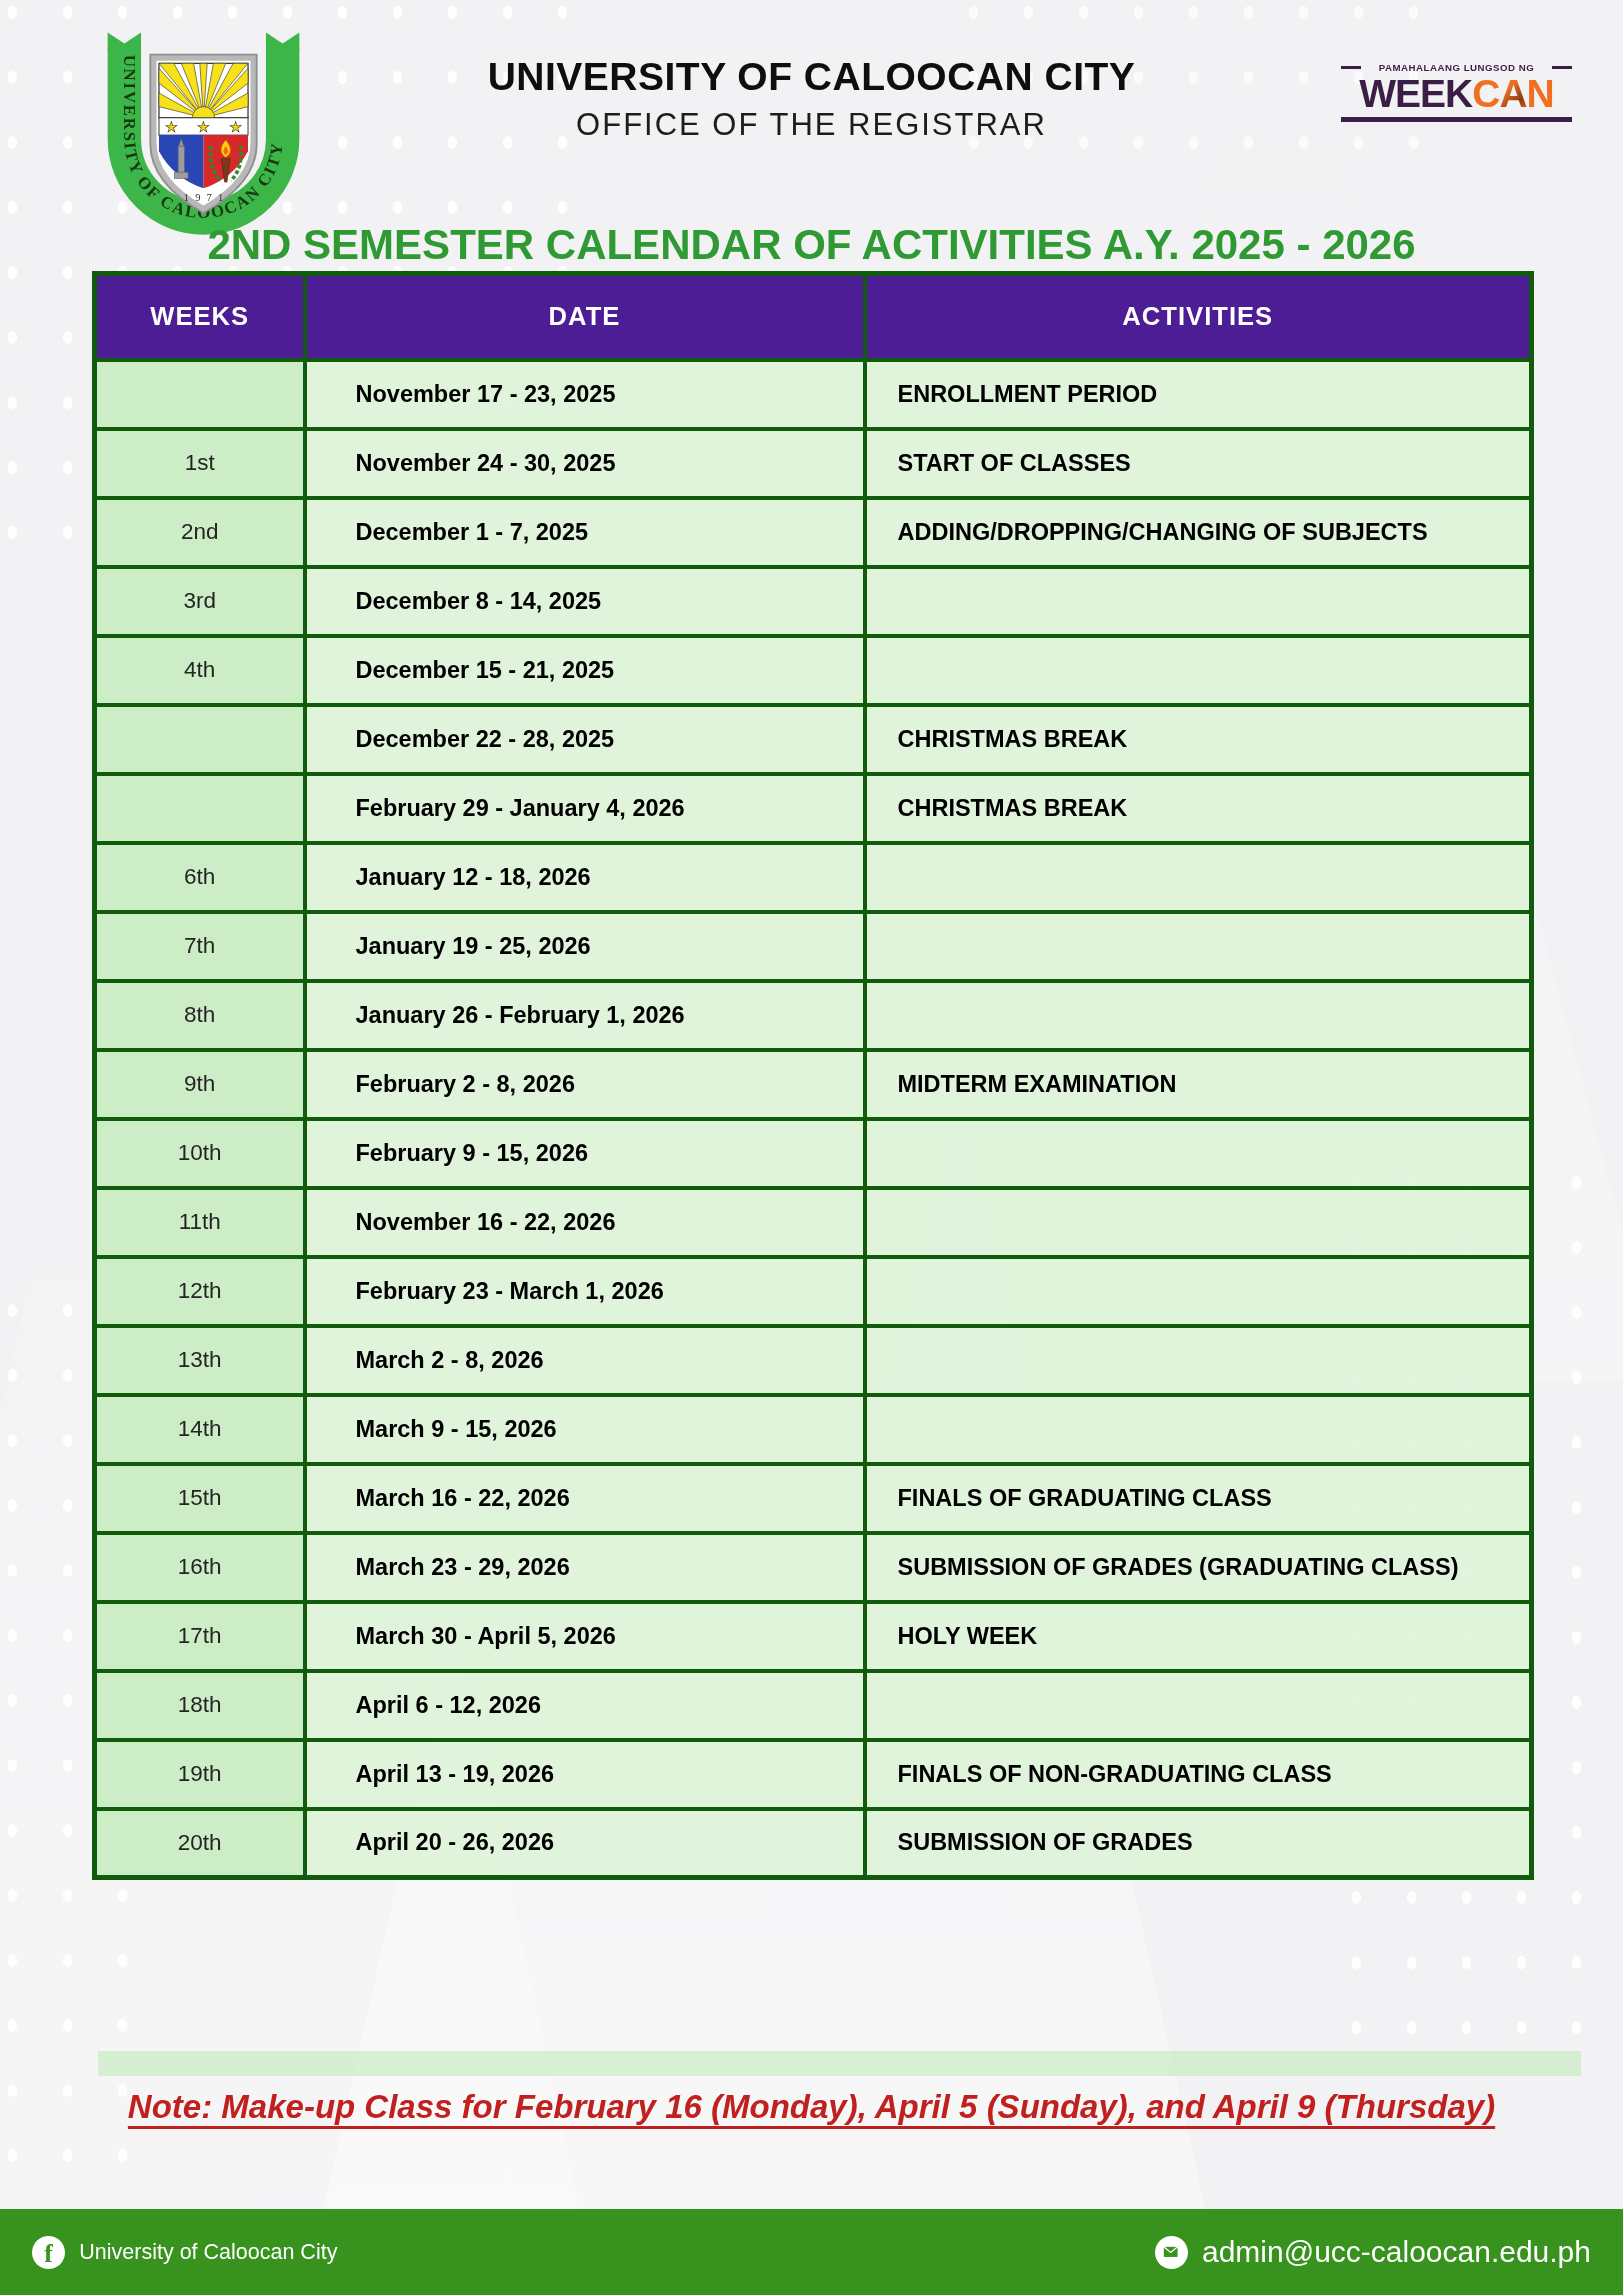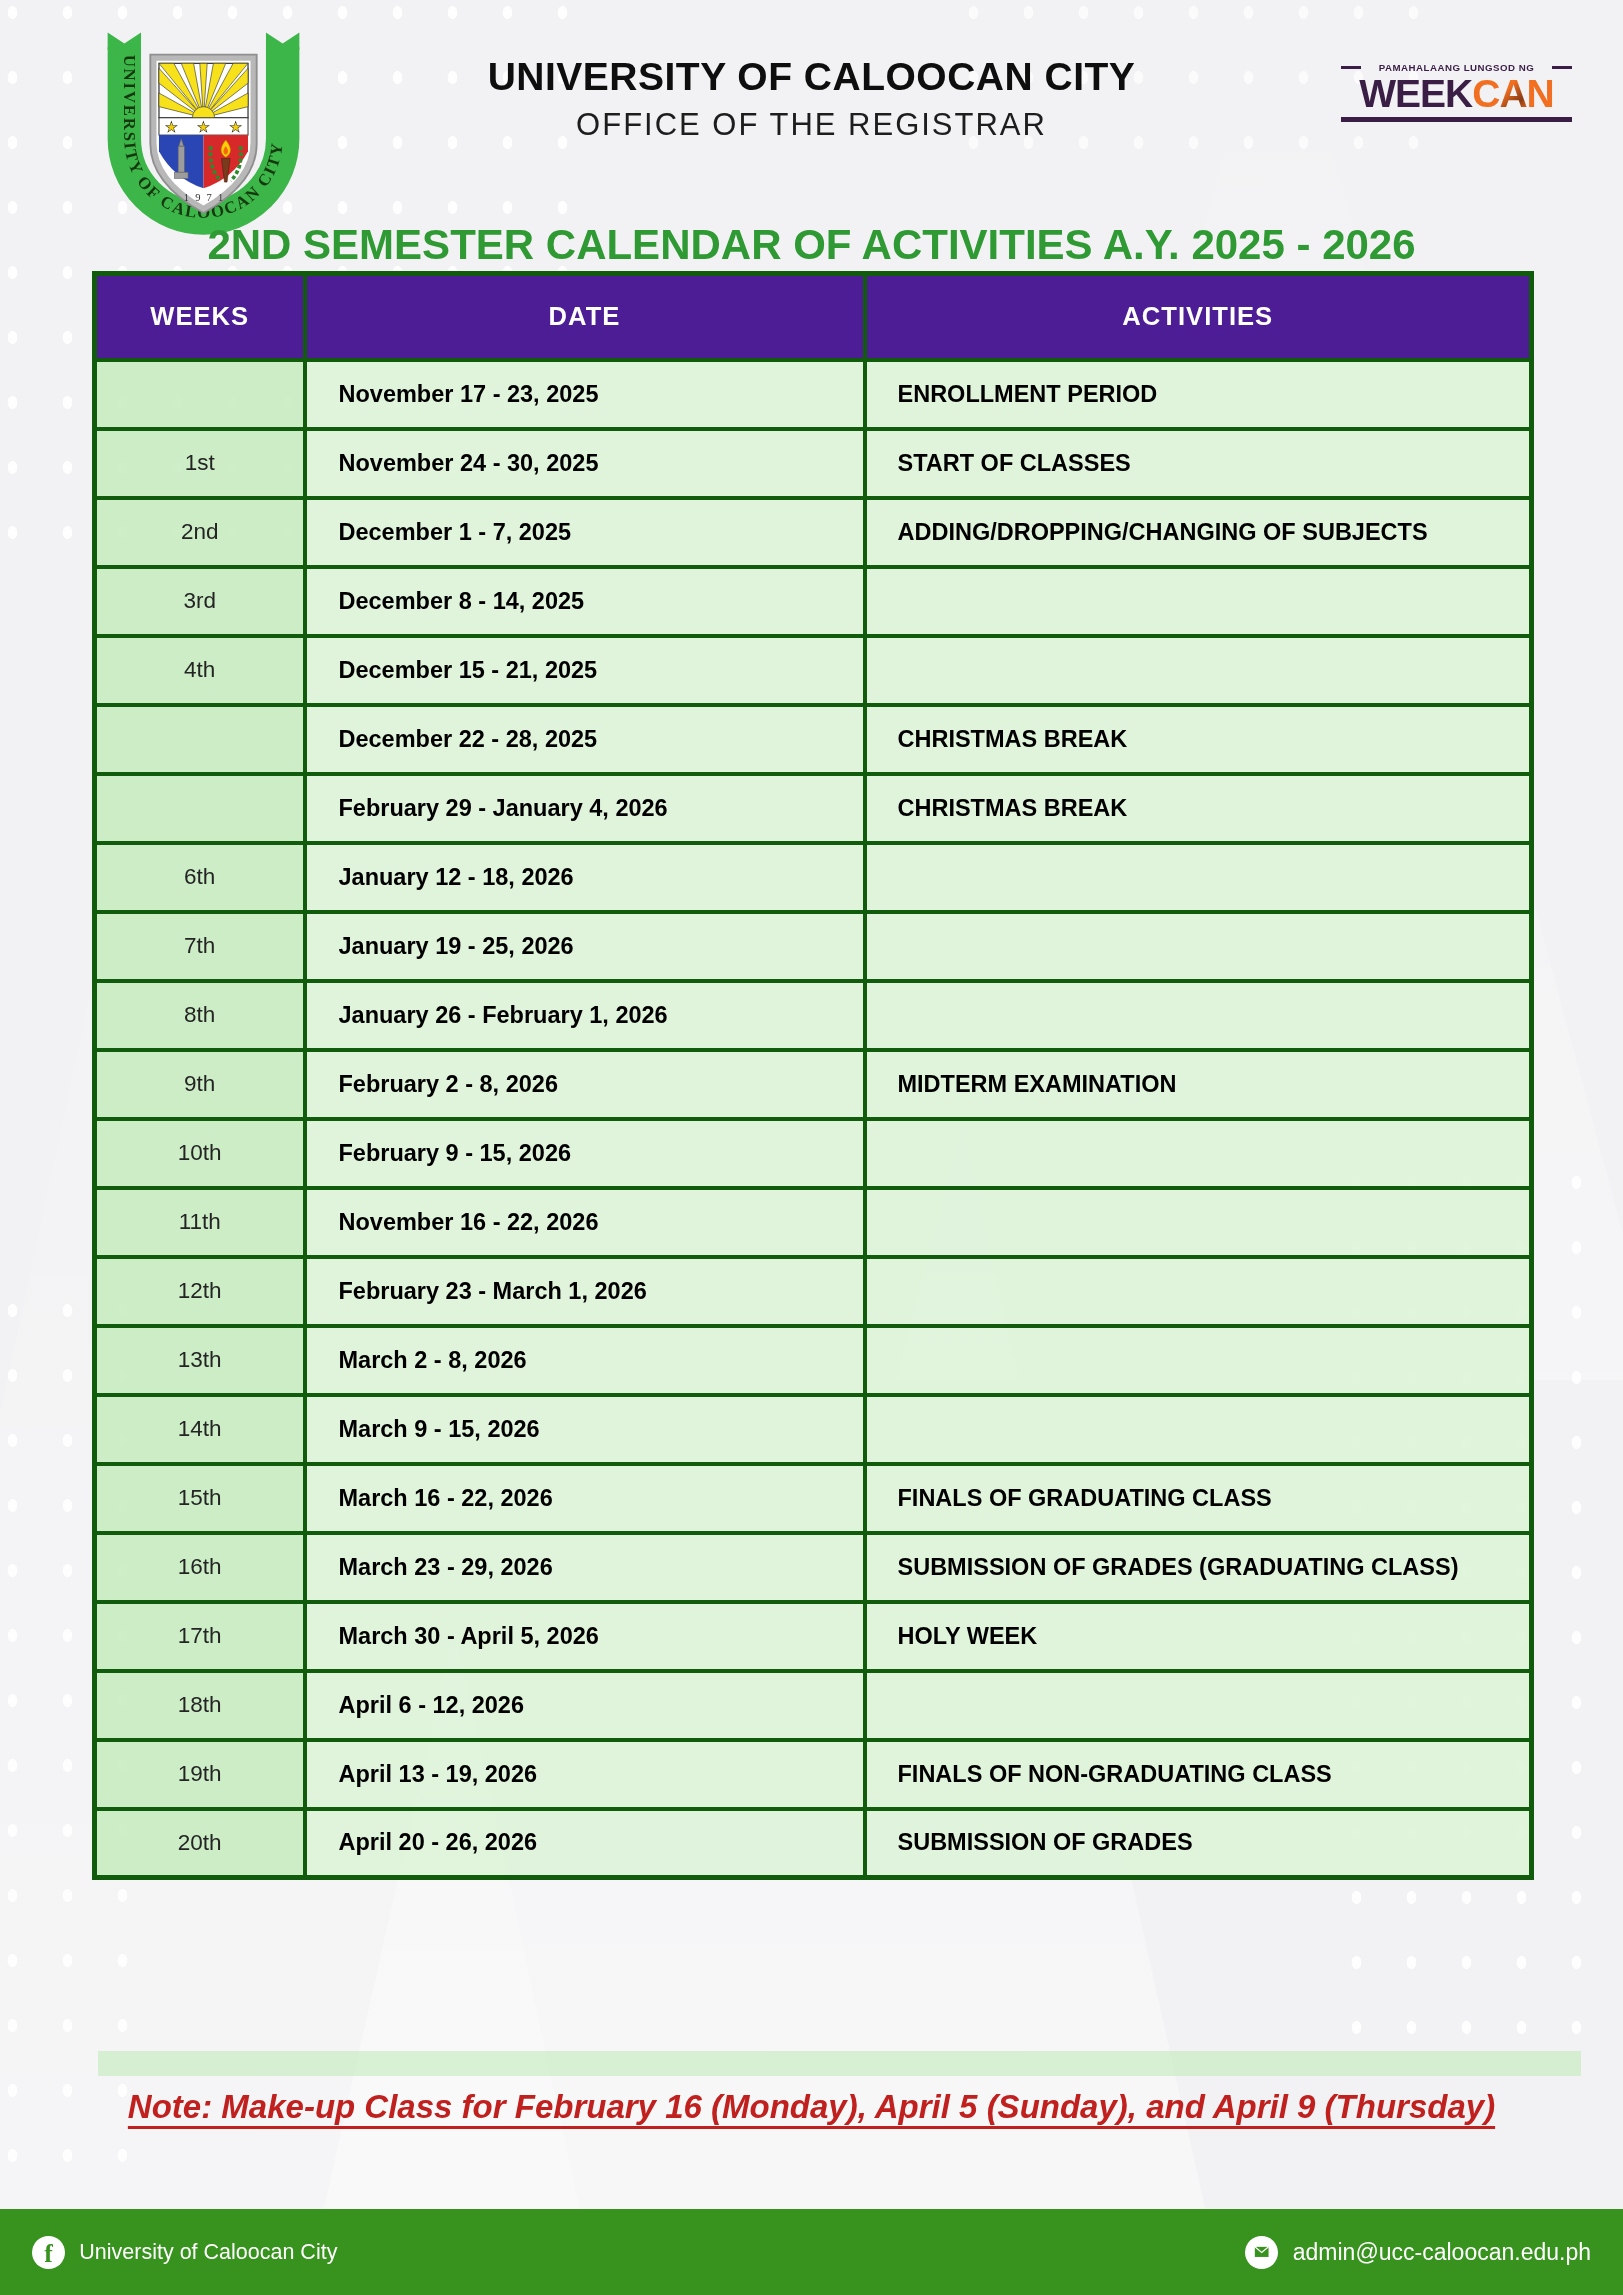--- a/index.html
+++ b/index.html
@@ -40,35 +40,35 @@
   
   .doc-title { position:absolute; top:180px; left:0; width:100%; text-align:center;margin-top:41px; }
   .doc-title span { display:inline-block; font-size:42px; font-weight:800; color:#2f9a33; border-bottom:5.1px solid #2f9a33; padding:0 14.3px 8.2px; }
 
   
   table.cal { position:absolute; left:92px; top:271px; width:1437px; border-collapse:collapse; table-layout:fixed; border:5.6px solid #115c0c; }
   .cal th, .cal td { border:4.6px solid #115c0c; vertical-align:middle; }
   .cal thead th { background:#4c1d95; color:#ffffff; font-size:25.6px; font-weight:700; letter-spacing:1px; height:86px; text-align:center; }
   .cal td { height:69px; font-size:23.5px; color:#000; }
   .cal td.week { background:rgba(198,236,191,.88); text-align:center; font-weight:400; color:#242424; font-size:22.5px; }
-  .cal td.date { background:rgba(221,243,215,.88); font-weight:700; padding-left:32px; }
+  .cal td.date { background:rgba(221,243,215,.88); font-weight:700; padding-left:49px; }
   .cal td.activity { background:rgba(221,243,215,.88); font-weight:700; padding-left:31px; }
   .table-glow { position:absolute; left:98px; top:2051px; width:1483px; height:24.5px; background:rgba(193,233,185,.6); }
 
   
   .note { position:absolute; top:2088px; left:0; width:100%; text-align:center; font-size:33px; font-weight:700; font-style:italic; color:#c0201e; }
   .note span { text-decoration:underline; text-decoration-thickness:2.6px; text-underline-offset:8.2px; }
 
   
   .footer { position:absolute; left:0; bottom:0; width:100%; height:86px; background:#37921e; display:flex; align-items:center; justify-content:space-between; padding:0 32px; z-index:2; }
   .fgroup { display:flex; align-items:center; gap:14.3px; color:#fff; }
   .circle { width:33px; height:33px; border-radius:50%; background:#fff; display:flex; align-items:center; justify-content:center; flex:none; }
   .fb-f { color:#37921e; font-weight:800; font-size:25.6px; line-height:1; transform:translateY(1.5px); font-family:"Liberation Serif", serif; }
   .fb-label { font-size:21.5px; }
-  .email-label { font-size:23px; }
+  .email-label { font-size:30px; }
 </style>
 </head>
 <body>
 
 <div class="canvas">
 
   <div class="decor wedge w1"></div>
   <div class="decor wedge w2"></div>
   <div class="decor wedge w3"></div>
   <div class="decor dots d1"></div>

